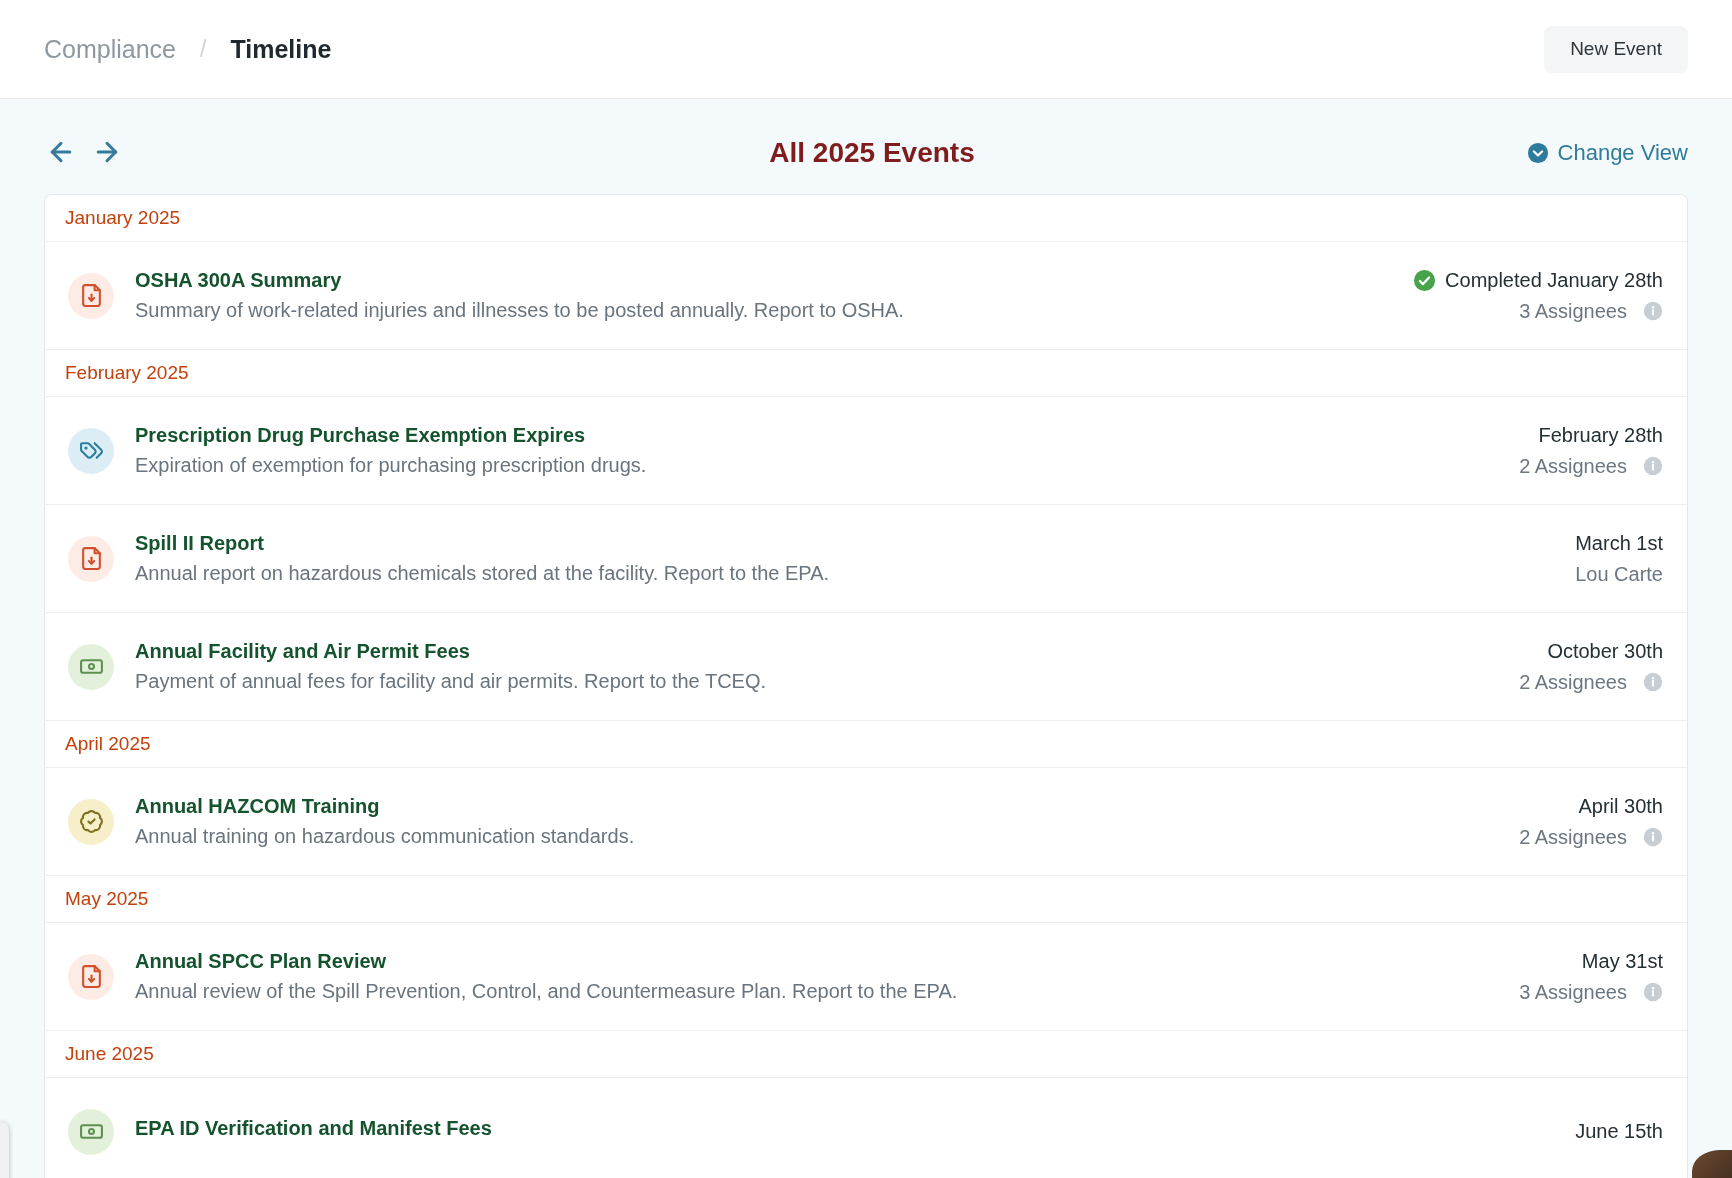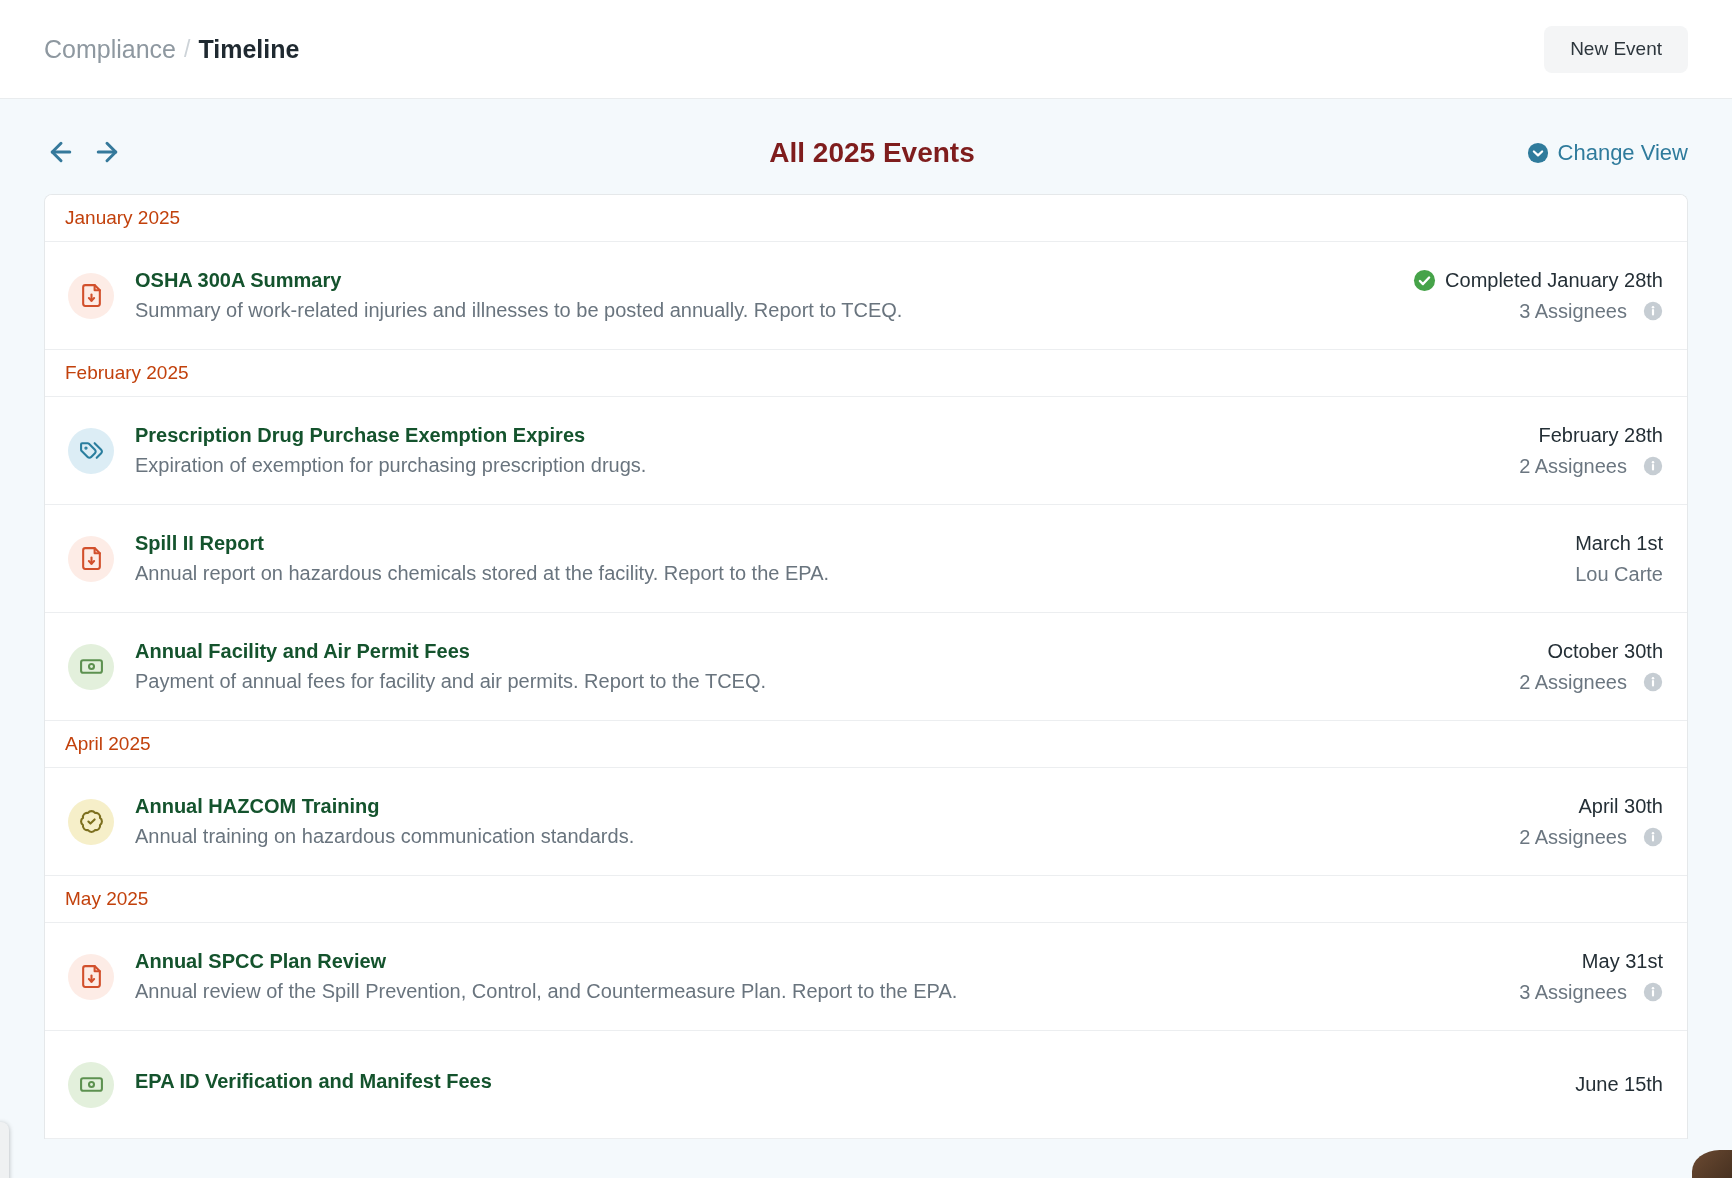--- a/index.html
+++ b/index.html
@@ -9,21 +9,21 @@
     font-family: "Liberation Sans", sans-serif;
     background: #f4f9fc;
   }
 
   
   header {
     height: 99px; background: #ffffff; border-bottom: 1px solid #e9ecee;
     display: flex; align-items: center; justify-content: space-between;
     padding: 0 44px;
   }
-  .breadcrumb { display: flex; align-items: center; gap: 8px; font-size: 25px; }
+  .breadcrumb { display: flex; align-items: center; gap: 24px; font-size: 25px; }
   .bc-parent  { color: #8e98a0; cursor: pointer; }
   .bc-sep     { color: #cdd3d8; font-size: 23px; }
   .bc-current { color: #1f2930; font-weight: bold; }
   .new-event {
     background: #f4f5f6; border: none; border-radius: 8px;
     height: 47px; padding: 0 26px; font-size: 19px; color: #2d363d;
     font-family: inherit; cursor: pointer;
   }
 
   
@@ -140,21 +140,21 @@
     <span class="event-icon-wrap" style="background: rgb(253, 236, 230); color: rgb(210, 80, 44);">
           <svg viewBox="0 0 24 24" fill="none" stroke="currentColor" stroke-width="2" stroke-linecap="round" stroke-linejoin="round">
             <path d="M15 2H6a2 2 0 0 0-2 2v16a2 2 0 0 0 2 2h12a2 2 0 0 0 2-2V7Z"></path>
             <path d="M15 2v5h5"></path>
             <path d="M12 11v6"></path>
             <path d="m9.5 14.5 2.5 2.5 2.5-2.5"></path>
           </svg>
         </span>
     <div class="event-text">
       <div class="event-title">OSHA 300A Summary</div>
-      <div class="event-desc">Summary of work-related injuries and illnesses to be posted annually. Report to TCEQ.</div>
+      <div class="event-desc">Summary of work-related injuries and illnesses to be posted annually. Report to OSHA.</div>
     </div>
     <div class="event-meta">
       <div class="event-date">
         <span class="check" style="color: rgb(70, 163, 73);">
               <svg viewBox="0 0 24 24">
                 <circle cx="12" cy="12" r="11" fill="currentColor"></circle>
                 <path d="m7.2 12.5 3.2 3.2 6.4-6.8" stroke="#fff" stroke-width="2.5" fill="none" stroke-linecap="round" stroke-linejoin="round"></path>
               </svg>
             </span>
         <span>Completed January 28th</span>
@@ -322,20 +322,23 @@
               <svg viewBox="0 0 24 24">
                 <circle cx="12" cy="12" r="11" fill="currentColor"></circle>
                 <circle cx="12" cy="7.4" r="1.5" fill="#fff"></circle>
                 <path d="M12 10.8v5.4" stroke="#fff" stroke-width="2.6" stroke-linecap="round"></path>
               </svg>
             </span>
       </div>
     </div>
   </div>
 
+  <div class="month-row">
+    <span class="month-label">June 2025</span>
+  </div>
 
   <div class="event-row">
     <span class="event-icon-wrap" style="background: rgb(227, 240, 220); color: rgb(93, 145, 80);">
           <svg viewBox="0 0 24 24" fill="none" stroke="currentColor" stroke-width="2" stroke-linecap="round" stroke-linejoin="round">
             <rect x="2" y="6" width="20" height="12" rx="2"></rect>
             <circle cx="12" cy="12" r="2.4"></circle>
           </svg>
         </span>
     <div class="event-text">
       <div class="event-title">EPA ID Verification and Manifest Fees</div>

